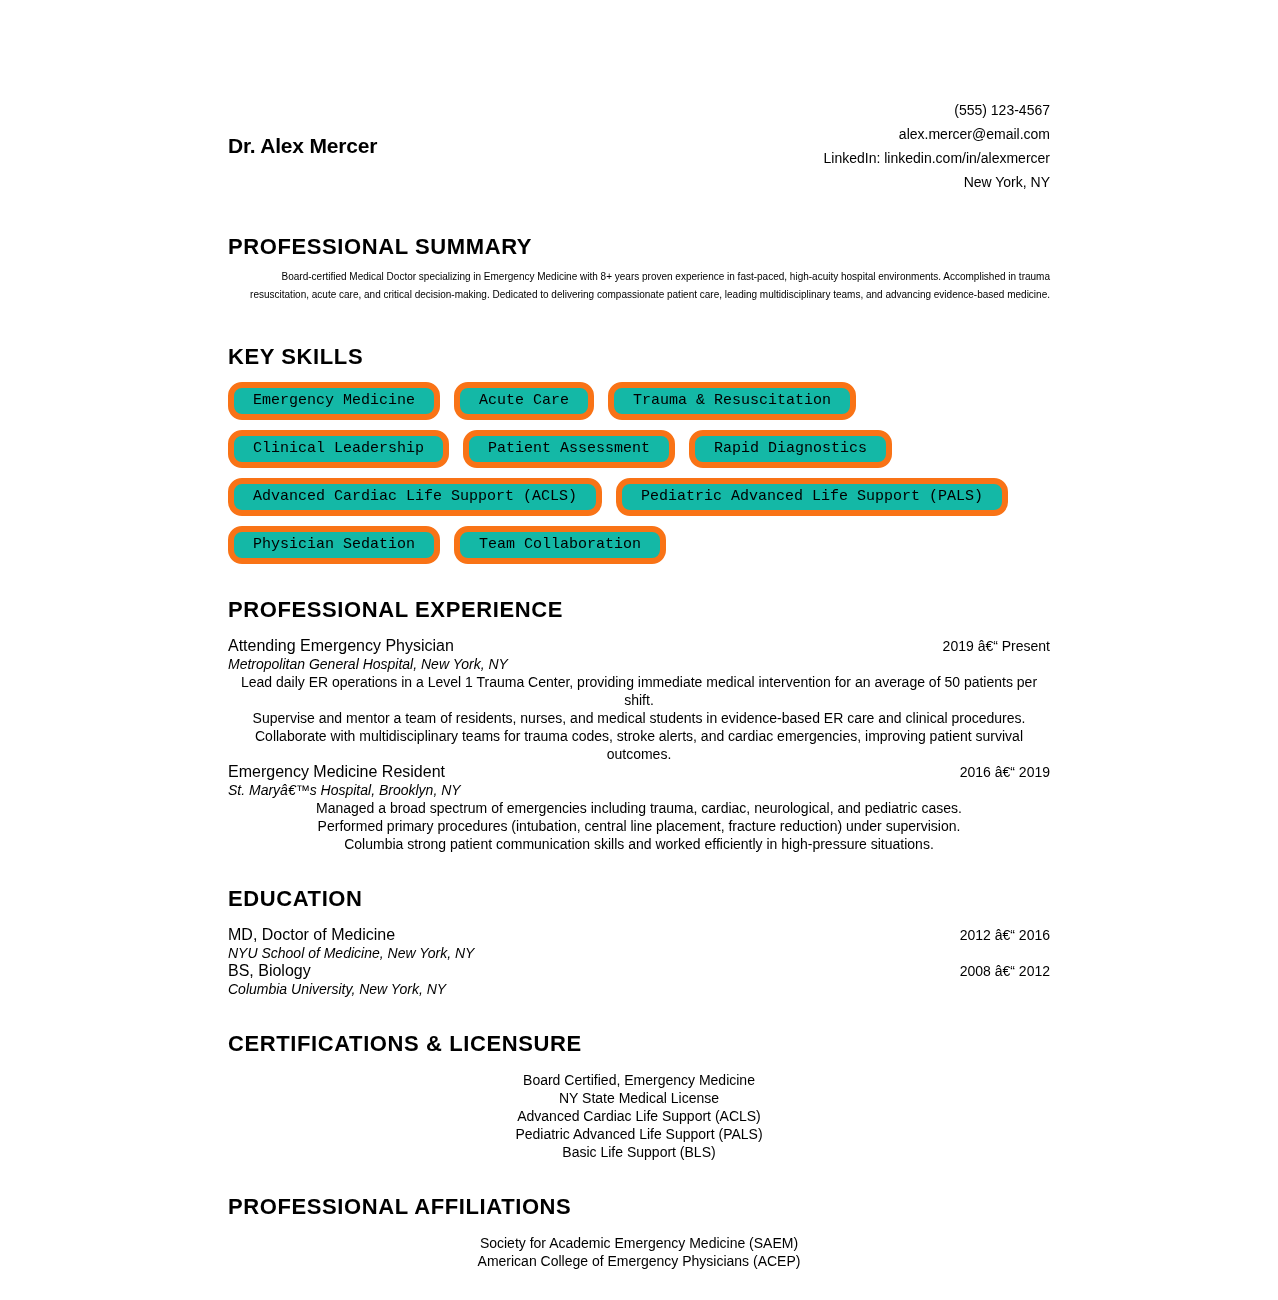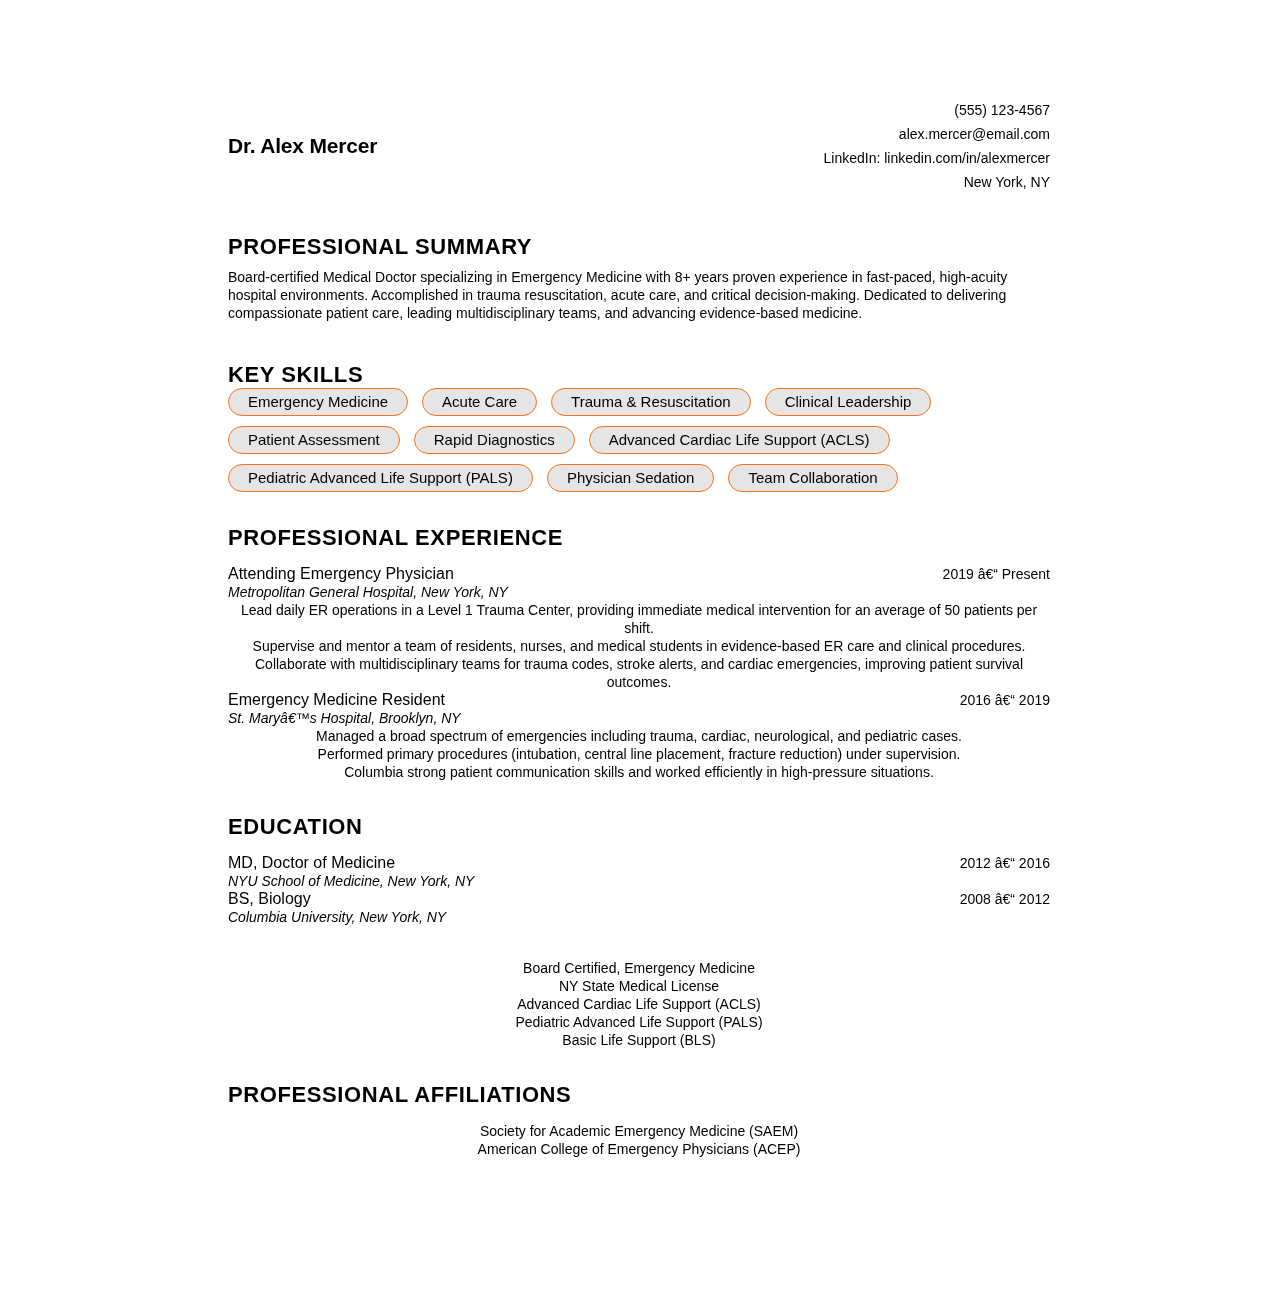--- a/index.html
+++ b/index.html
@@ -36,42 +36,44 @@
   }
   
   .section { margin-top: 33px; }
   .section.gap-lg { margin-top: 40px; }
   .section-heading {
     font-size: 22px;
     font-weight: bold;
     letter-spacing: 0.6px;
   }
   .section-heading.mb-sm { margin-bottom: 8px; }
-  .section-heading.mb-md { }
+  .section-heading.mb-md { margin-bottom: 12px; }
   .section-heading.mb-lg { margin-bottom: 14px; }
   .body-text {
-    font-size: 14px;
+    font-size: 10px;
     line-height: 18px;
+    text-align: right;
   }
   
   .skills-list {
     display: flex;
     flex-wrap: wrap;
     column-gap: 14px;
     row-gap: 10px;
   }
   .skill-pill {
     display: inline-block;
     font-size: 15px;
     line-height: 15px;
     padding: 5px 19px 6px 19px;
-    border: 1px solid #f97316;
+    border: 6px solid #f97316;
     border-radius: 14px;
-    background: #e5e5e5;
+    background: #14b8a6;
     white-space: nowrap;
+    font-family: Liberation Mono, monospace;
   }
   
   .entry-head {
     display: flex;
     justify-content: space-between;
     align-items: baseline;
   }
   .entry-title {
     font-size: 16px;
     font-weight: normal;
@@ -169,20 +171,21 @@
     <div>
       <div class="entry-head">
         <span class="entry-title">BS, Biology</span>
         <span class="entry-dates">2008 â€“ 2012</span>
       </div>
       <div class="entry-org">Columbia University, New York, NY</div>
     </div>
   </div>
 
   <div class="section">
+    <div class="section-heading mb-lg">CERTIFICATIONS &amp; LICENSURE</div>
     <div class="entry-line">Board Certified, Emergency Medicine</div>
     <div class="entry-line">NY State Medical License</div>
     <div class="entry-line">Advanced Cardiac Life Support (ACLS)</div>
     <div class="entry-line">Pediatric Advanced Life Support (PALS)</div>
     <div class="entry-line">Basic Life Support (BLS)</div>
   </div>
 
   <div class="section">
     <div class="section-heading mb-lg">PROFESSIONAL AFFILIATIONS</div>
     <div class="entry-line">Society for Academic Emergency Medicine (SAEM)</div>

